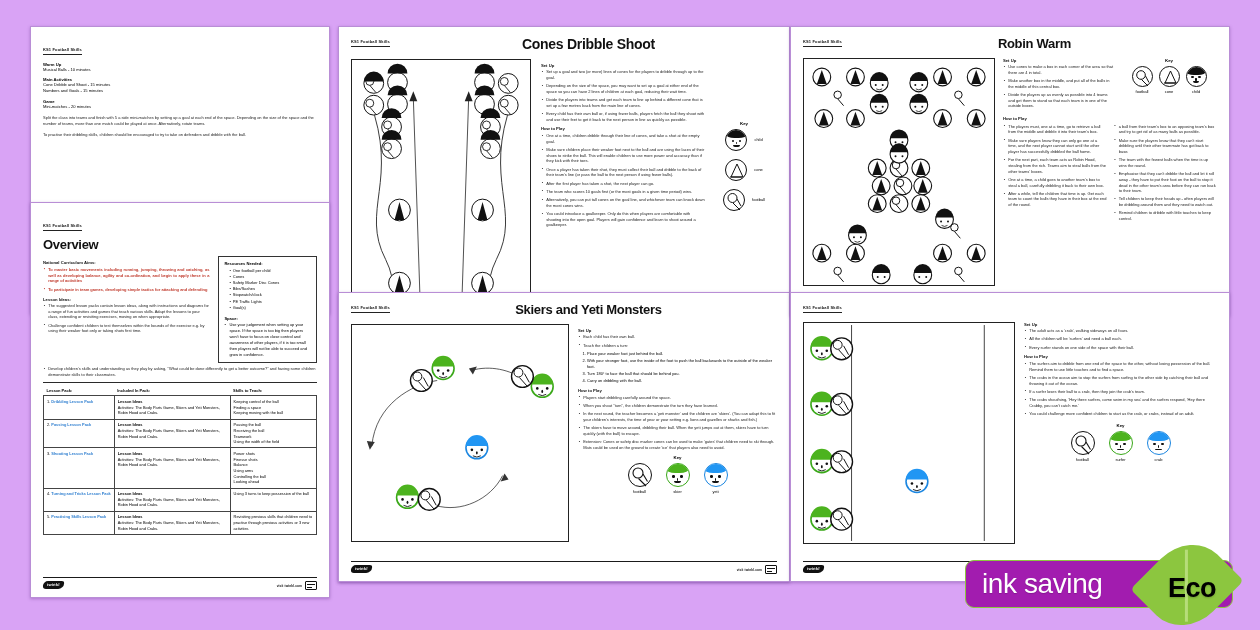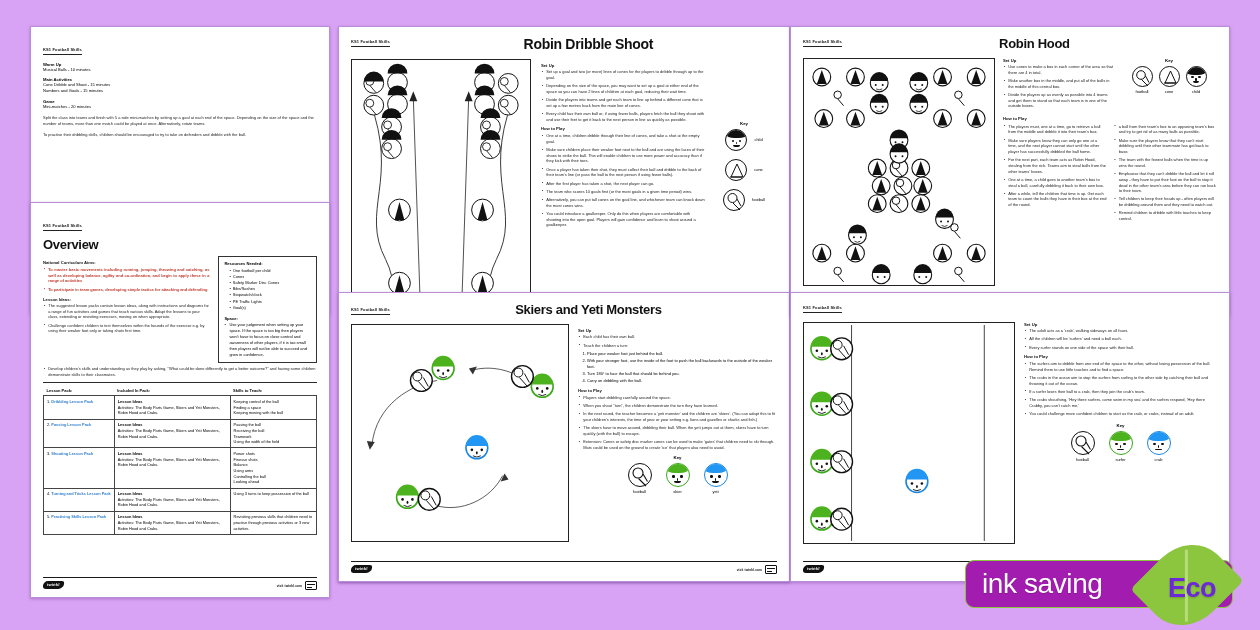--- a/index.html
+++ b/index.html
@@ -160,21 +160,21 @@
     position:absolute; right:26px; top:-4px; width:74px; height:86px;
     background:#8cc63f; border-radius:50% 6% 50% 6%;
     transform:rotate(45deg);
   }
   .eco-leaf:after {
     content:""; position:absolute; left:50%; top:9%; width:2.6px; height:84%;
     background:#b6dd7a; transform:translateX(-50%) rotate(-45deg); transform-origin:center;
   }
   .eco-stem { position:absolute; right:61px; bottom:-2px; width:4px; height:16px; background:#72b72a; border-radius:2px;}
   .eco-word {
-    position:absolute; right:34px; top:27px; color:#6d28d9; font-size:27px;
+    position:absolute; right:34px; top:27px; color:#000000; font-size:27px;
     font-weight:bold; letter-spacing:-0.5px; z-index:3;
     text-shadow:0 1px 2px rgba(0,0,0,.2);
   }
 </style>
 </head>
 <body>
 
 <div class="stage">
 
   <div class="sheet" id="page-lesson">
@@ -295,21 +295,21 @@
           <div class="foot-mark"></div>
         </div>
       </div>
     </div>
   </div>
 
   <div class="sheet" id="page-cone">
     <div class="sheet-inner">
       <div style="display:flex; align-items:flex-start; gap:10px;">
         <div class="kicker" style="margin-top:2px">KS1 Football Skills</div>
-        <div class="doc-title" style="flex:1 1 auto; font-size:14px; margin-top:0">Robin Dribble Shoot</div>
+        <div class="doc-title" style="flex:1 1 auto; font-size:14px; margin-top:0">Cones Dribble Shoot</div>
       </div>
 
       <div class="twocol" style="margin-top:2px">
         <div class="col-diagram">
           <div class="diagram" style="height:478px">
             <svg viewBox="0 0 180 478" width="100%" height="100%">
               <g fill="none" stroke="#222" stroke-width="0.9">
                 <path d="M18 40 C 48 120, 8 150, 34 200 C 58 248, 14 270, 38 320 C 60 366, 22 392, 62 455"></path>
                 <path d="M162 40 C 132 120, 172 150, 146 200 C 122 248, 166 270, 142 320 C 120 366, 158 392, 118 455"></path>
                 <path d="M76 455 L 62 36" stroke-width="0.8"></path>
@@ -447,21 +447,21 @@
         <div class="foot-right">
           <div class="foot-url">visit twinkl.com</div>
           <div class="foot-mark"></div>
         </div>
       </div>
     </div>
   </div>
 
   <div class="sheet" id="page-skiers">
     <div class="sheet-inner">
-      <div style="display:flex; align-items:flex-end; gap:10px;">
+      <div style="display:flex; align-items:flex-start; gap:10px;">
         <div class="kicker" style="margin-top:2px">KS1 Football Skills</div>
         <div class="doc-title" style="flex:1 1 auto; font-size:13px">Skiers and Yeti Monsters</div>
       </div>
 
       <div style="display:flex; gap:9px; margin-top:2px">
         <div style="flex:0 0 218px">
           <div class="diagram" style="height:218px">
             <svg viewBox="0 0 218 218" width="100%" height="100%">
               <g fill="none" stroke="#333" stroke-width="0.8">
                 <path d="M20 122 C 24 80, 60 60, 86 56"></path>
@@ -595,21 +595,21 @@
           <div class="foot-mark"></div>
         </div>
       </div>
     </div>
   </div>
 
   <div class="sheet" id="page-robin">
     <div class="sheet-inner">
       <div style="display:flex; align-items:flex-start; gap:10px;">
         <div class="kicker" style="margin-top:2px">KS1 Football Skills</div>
-        <div class="doc-title" style="flex:1 1 auto; font-size:13px">Robin Hood</div>
+        <div class="doc-title" style="flex:1 1 auto; font-size:13px">Robin Warm</div>
       </div>
 
       <div class="robin-cols" style="margin-top:2px">
         <div class="robin-diag">
           <div class="diagram" style="height:228px">
             <svg viewBox="0 0 192 228" width="100%" height="100%">
               <g id="rh">
                 <g fill="#fff" stroke="#111" stroke-width="1.1">
                   <circle cx="18" cy="18" r="9"></circle>
                     <circle cx="52" cy="18" r="9"></circle>

